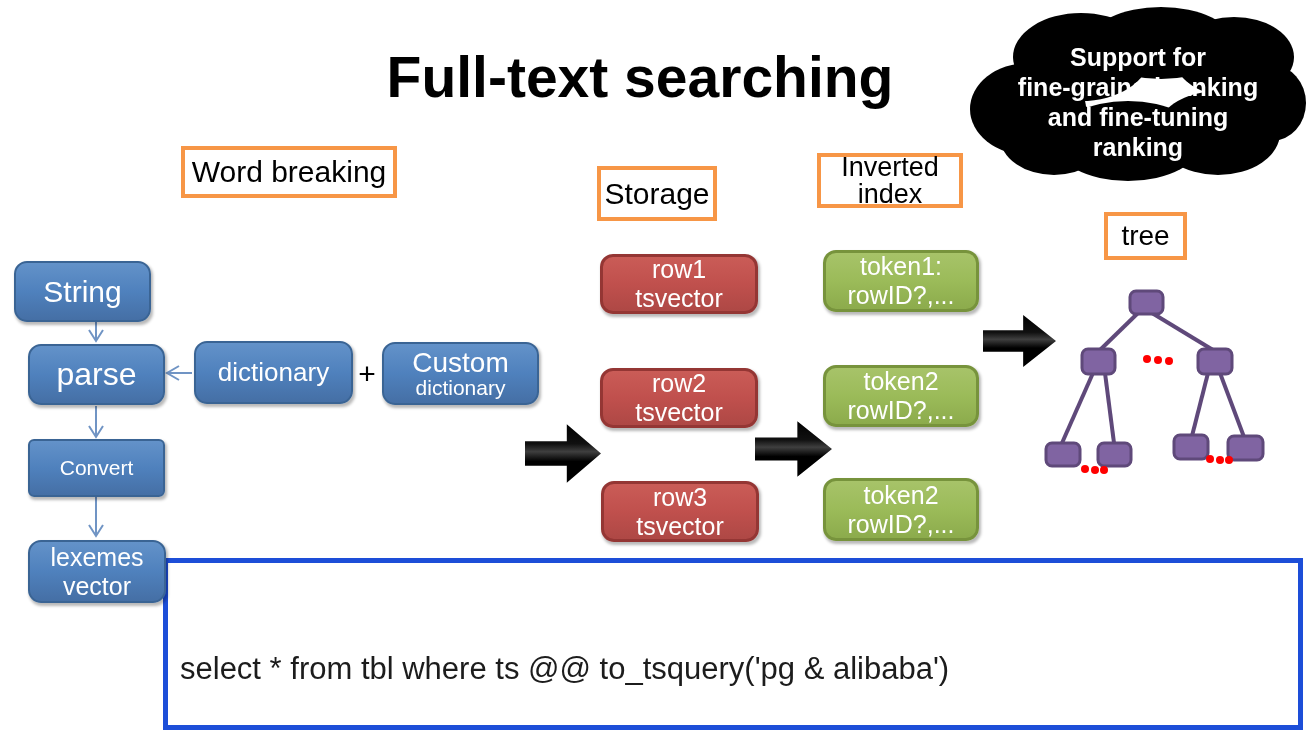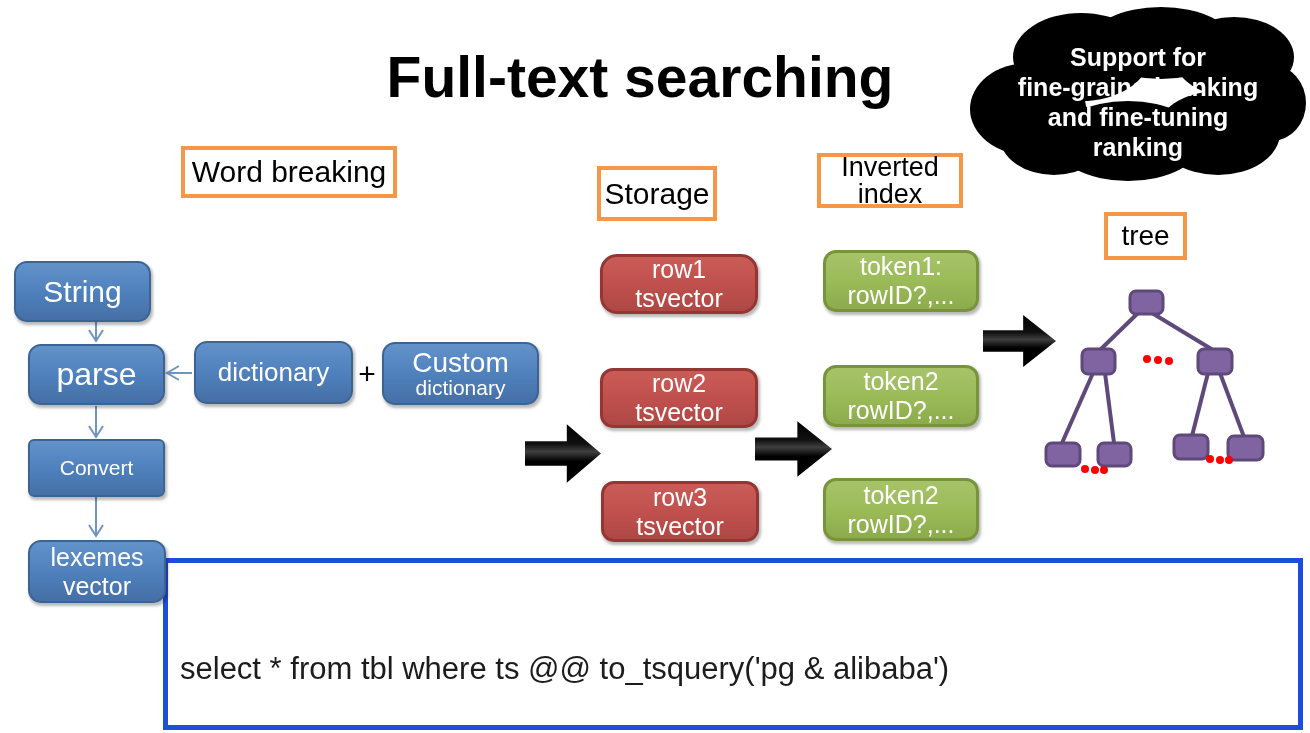--- a/index.html
+++ b/index.html
@@ -107,21 +107,21 @@
     <div>lexemes</div>
     <div>vector</div>
   </div>
   <div class="abs node blue" style="left:194px;top:341px;width:159px;height:63px;font-size:26px;">dictionary</div>
   <div class="abs plus">+</div>
   <div class="abs node blue" style="left:382px;top:342px;width:157px;height:63px;line-height:1.05;">
     <div style="font-size:28px;">Custom</div>
     <div style="font-size:21px;">dictionary</div>
   </div>
 
-  <div class="abs node red" style="left:600px;top:254px;width:158px;height:60px;font-size:25px;line-height:29px;border-radius:17px;">
+  <div class="abs node red" style="left:600px;top:254px;width:158px;height:60px;font-size:25px;line-height:29px;">
     <div>row1</div>
     <div>tsvector</div>
   </div>
   <div class="abs node red" style="left:600px;top:368px;width:158px;height:60px;font-size:25px;line-height:29px;">
     <div>row2</div>
     <div>tsvector</div>
   </div>
   <div class="abs node red" style="left:601px;top:481px;width:158px;height:61px;font-size:25px;line-height:29px;">
     <div>row3</div>
     <div>tsvector</div>

